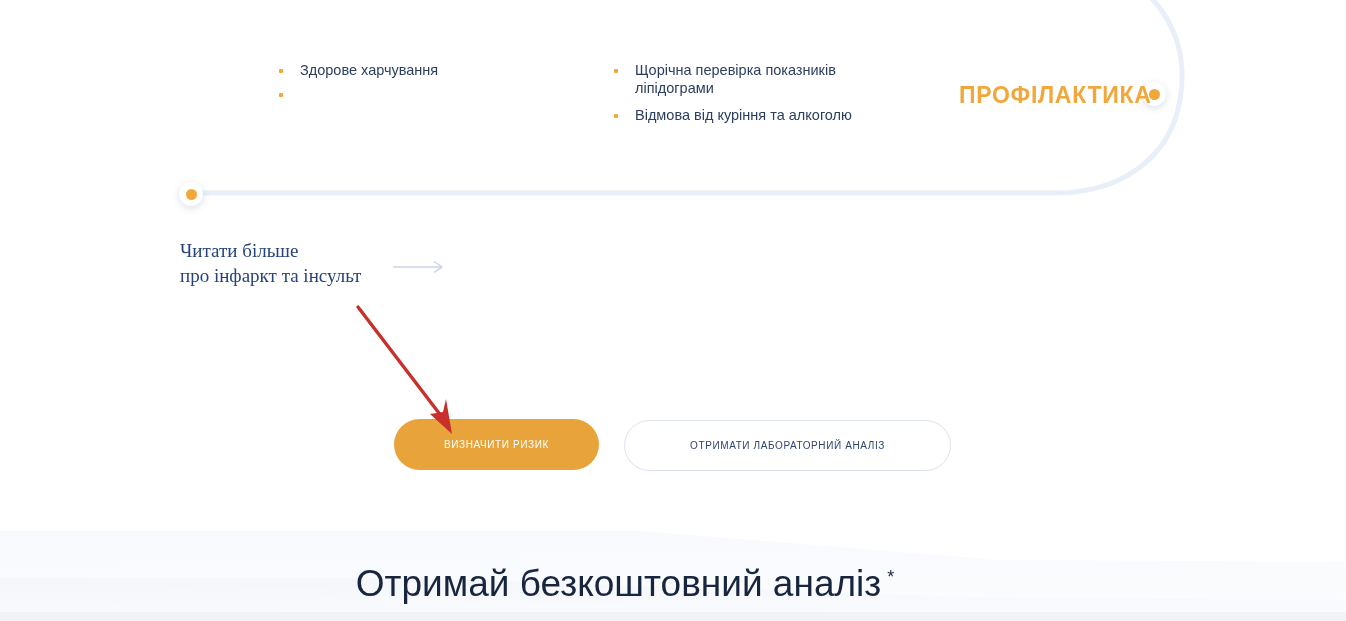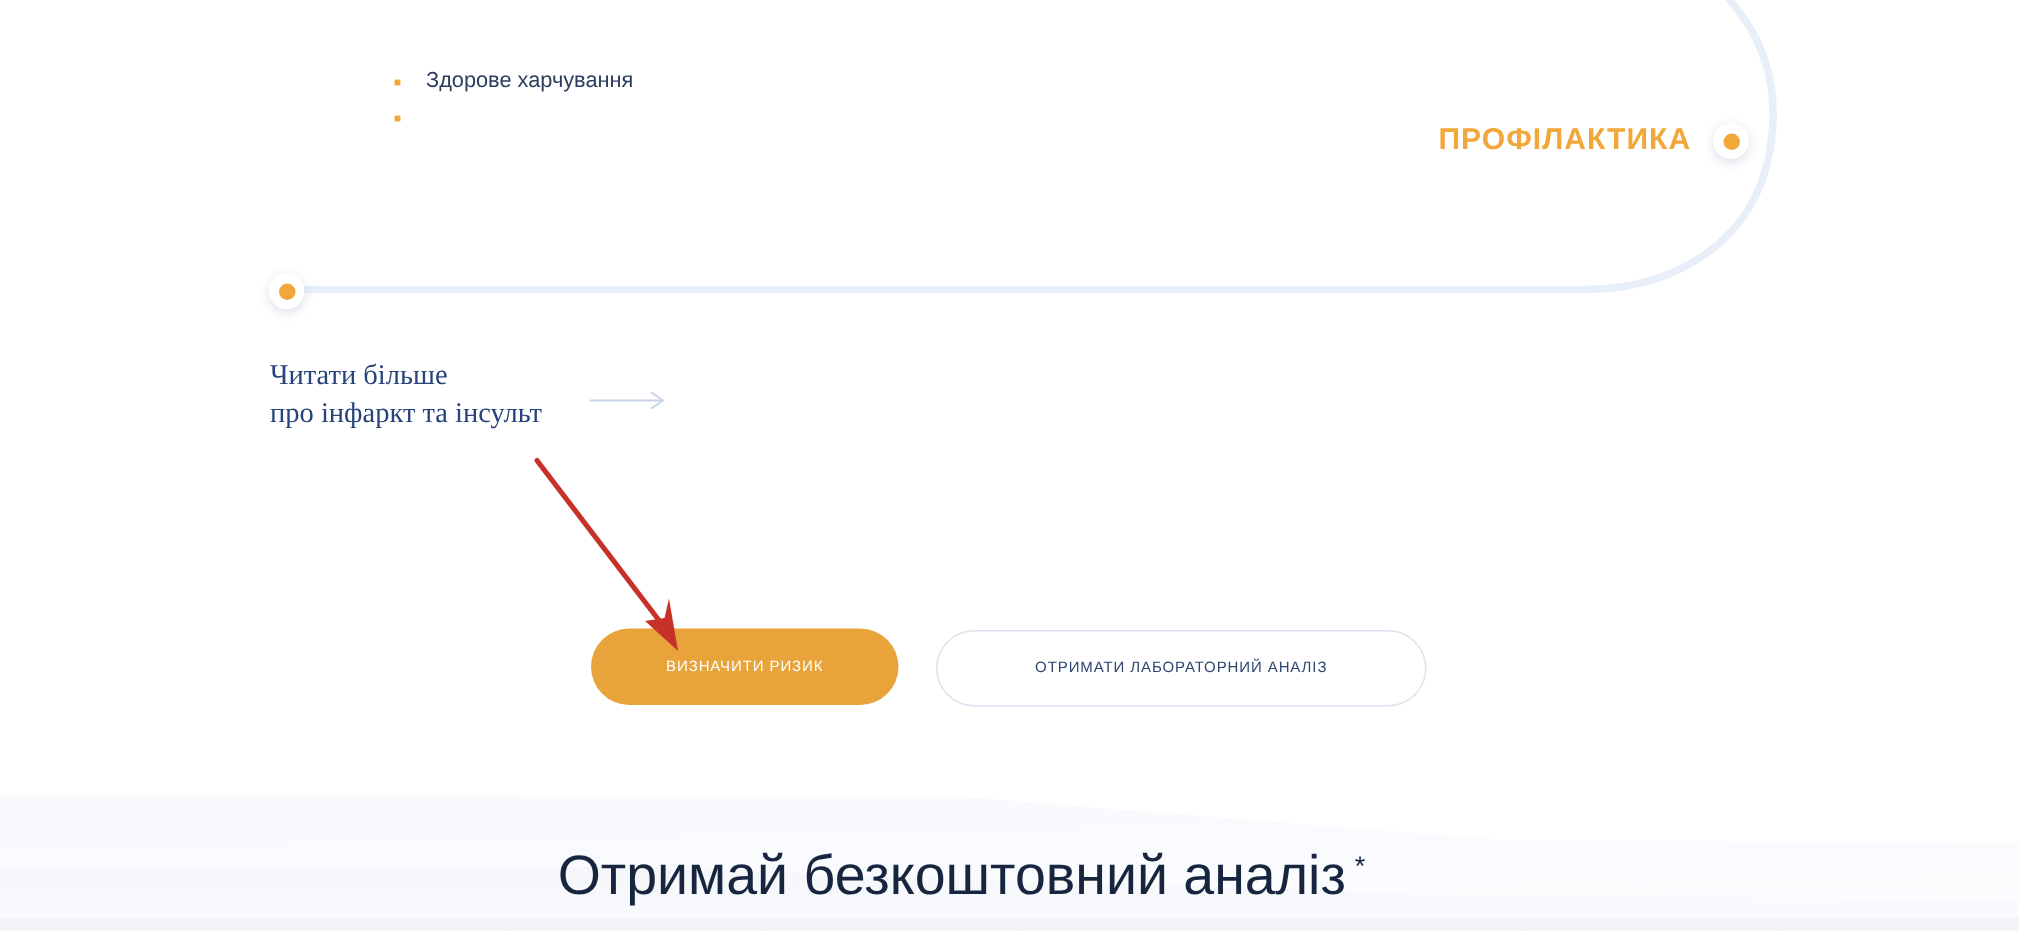--- a/index.html
+++ b/index.html
@@ -56,32 +56,32 @@
     background: #F2A73B;
   }
   #node-left  { left: 179px; top: 182px; }
   #node-right { left: 1142px; top: 82px; }
 
   
   #prevention-label {
     position: absolute;
     left: 959px;
     top: 82px;
-    font-size: 20px;
+    font-size: 23px;
     font-weight: 700;
     letter-spacing: 0.7px;
     color: #F2A73B;
     white-space: nowrap;
   }
 
   
   .bullet-list {
     position: absolute;
     list-style: none;
-    margin: 0;
+    margin: 16px;
     padding: 0;
   }
   #list-left  { left: 262px; top: 46px; width: 300px; }
   #list-right { left: 597px; top: 46px; width: 300px; }
 
   .bullet-item {
     position: relative;
     padding-left: 22px;
     margin-bottom: 6px;
     font-size: 14.5px;
@@ -155,21 +155,21 @@
   #annotation-arrow {
     position: absolute;
     left: 0; top: 0;
     width: 1346px; height: 621px;
     pointer-events: none;
   }
 
   
   #bottom-heading {
     position: absolute;
-    left: 17px;
+    left: 1px;
     top: 563px;
     width: 1248px;
     text-align: center;
     font-size: 37px;
     font-weight: 400;
     color: #17253F;
     white-space: nowrap;
   }
   #bottom-heading .asterisk {
     font-size: 18px;
@@ -213,20 +213,30 @@
   <ul id="list-left" class="bullet-list">
     <li class="bullet-item">
       <span class="bullet-dot"></span>
       <span>Здорове харчування</span>
     </li>
     <li class="bullet-item">
       <span class="bullet-dot"></span>
     </li>
   </ul>
 
+  <ul id="list-right" class="bullet-list">
+    <li class="bullet-item" style="margin-bottom:10px;">
+      <span class="bullet-dot"></span>
+      <span>Щорічна перевірка показників ліпідограми</span>
+    </li>
+    <li class="bullet-item">
+      <span class="bullet-dot"></span>
+      <span>Відмова від куріння та алкоголю</span>
+    </li>
+  </ul>
 
   <div id="read-more">
     <div id="read-more-text">Читати більше
 про інфаркт та інсульт</div>
     <svg id="read-more-arrow" width="52" height="14" viewBox="0 0 52 14" xmlns="http://www.w3.org/2000/svg">
       <line x1="0" y1="7" x2="48" y2="7" stroke="#C9D4E6" stroke-width="1.4"></line>
       <polyline points="41,1.5 49,7 41,12.5" fill="none" stroke="#C9D4E6" stroke-width="1.4"></polyline>
     </svg>
   </div>
 

